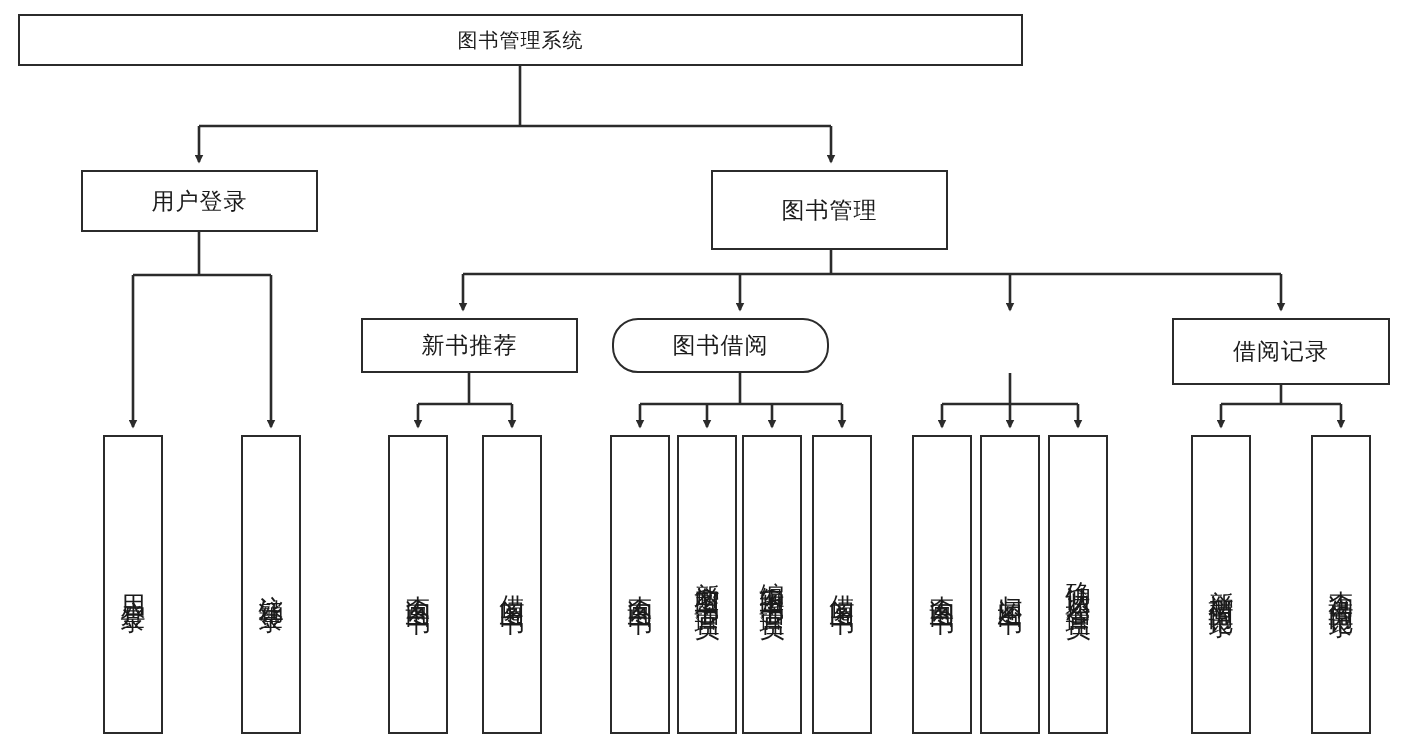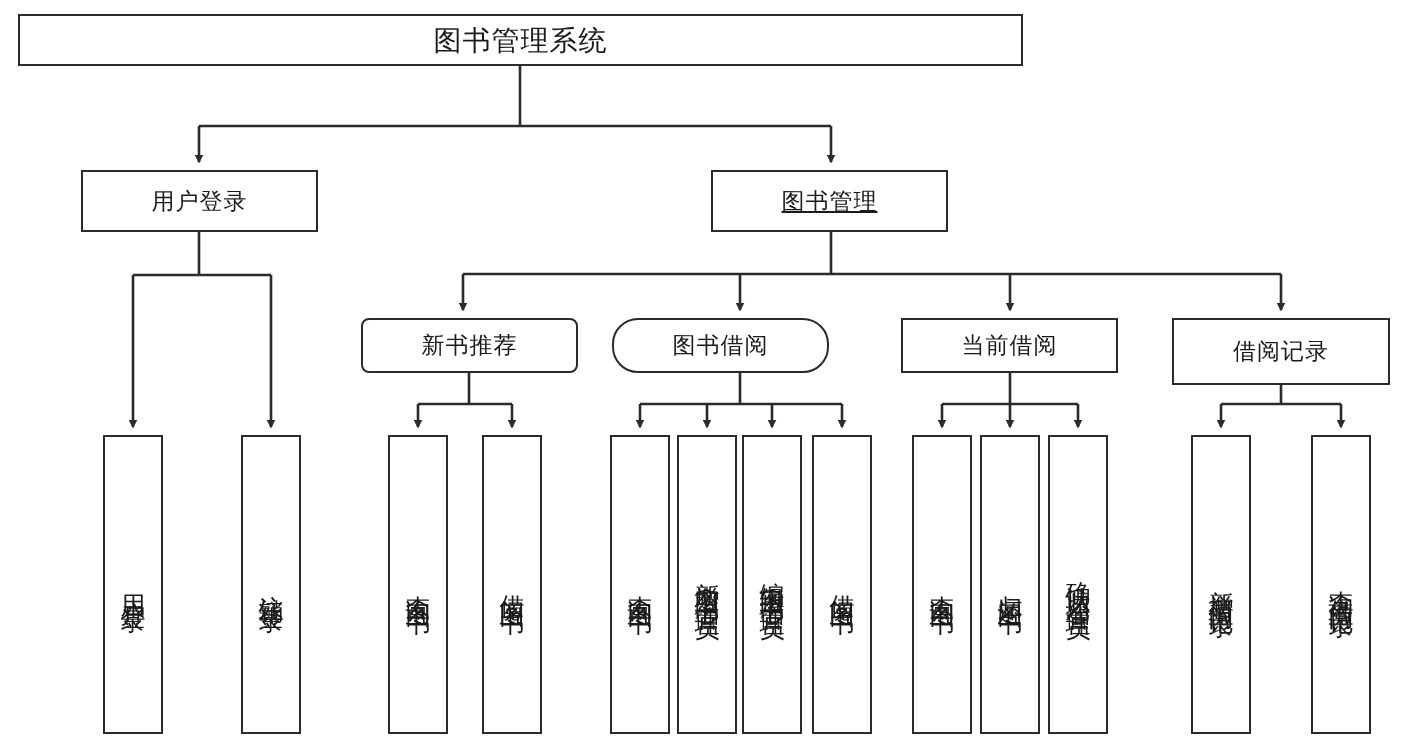--- a/index.html
+++ b/index.html
@@ -24,21 +24,21 @@
     color:#1a1a1a;
   }
   .node .lbl{
     display:block;
     text-align:center;
     letter-spacing:1px;
     line-height:1.25;
   }
   
   .h-node .lbl{font-size:23px;}
-  #n-root .lbl{font-size:28px;}
+  #n-root .lbl{font-size:20px;}
 
   
   .v-node{
     align-items:center;
     justify-content:center;
   }
   .v-node .lbl{
     writing-mode:vertical-rl;
     text-orientation:upright;
     font-size:25px;
@@ -113,35 +113,32 @@
   </svg>
 
   <div class="node h-node" id="n-root" style="left:18px;top:14px;width:1005px;height:52px;">
     <span class="lbl">图书管理系统</span>
   </div>
 
   <div class="node h-node" style="left:81px;top:170px;width:237px;height:62px;">
     <span class="lbl">用户登录</span>
   </div>
 
-  <div class="node h-node" style="left:711px;top:170px;width:237px;height:62px;text-decoration:underline;">
+  <div class="node h-node" style="left:711px;top:170px;width:237px;height:80px;">
     <span class="lbl">图书管理</span>
   </div>
 
-  <div class="node h-node" style="left:361px;top:318px;width:217px;height:55px;border-radius:8px;">
+  <div class="node h-node" style="left:361px;top:318px;width:217px;height:55px;">
     <span class="lbl">新书推荐</span>
   </div>
 
   <div class="node h-node" style="left:612px;top:318px;width:217px;height:55px;border-radius:26px;">
     <span class="lbl">图书借阅</span>
   </div>
 
-  <div class="node h-node" style="left:901px;top:318px;width:217px;height:55px;">
-    <span class="lbl">当前借阅</span>
-  </div>
 
   <div class="node h-node" style="left:1172px;top:318px;width:218px;height:67px;">
     <span class="lbl">借阅记录</span>
   </div>
 
   <div class="node v-node" style="left:103px;top:435px;width:60px;height:299px;">
     <span class="lbl">用户登录</span>
   </div>
 
   <div class="node v-node" style="left:241px;top:435px;width:60px;height:299px;">

